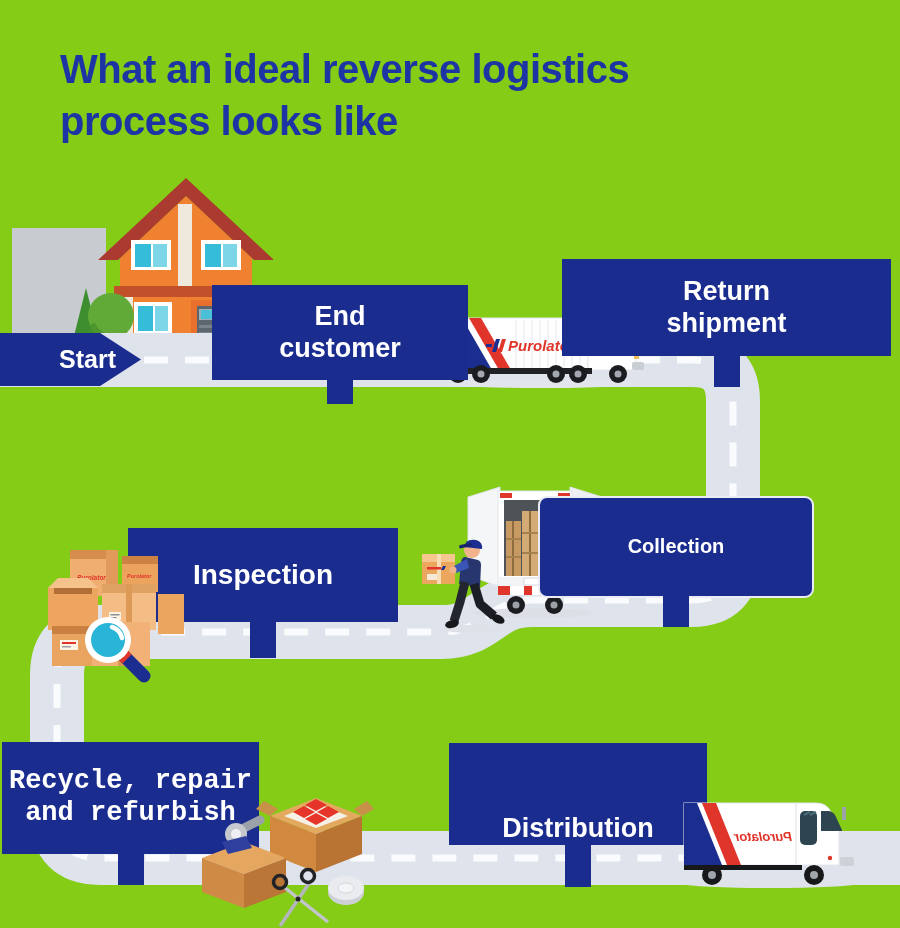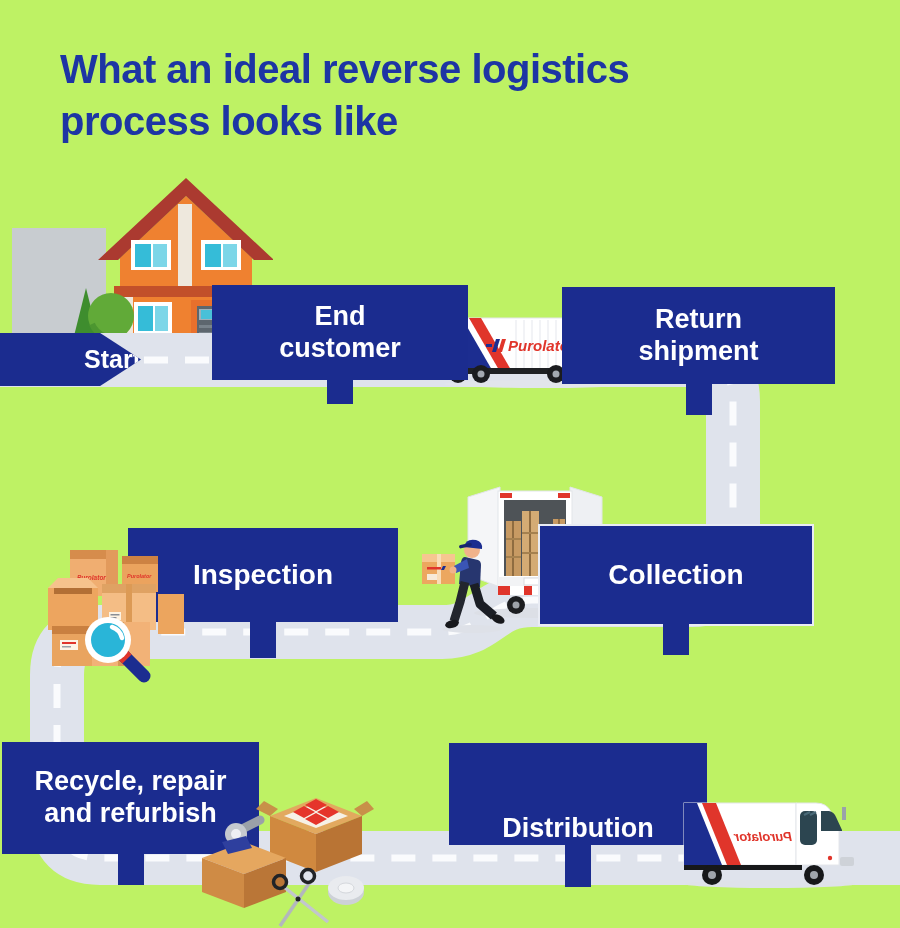--- a/index.html
+++ b/index.html
@@ -1,50 +1,50 @@
 <!DOCTYPE html>
 <html><head>
 <meta charset="utf-8">
 <style>
   html,body{margin:0;padding:0;background:#fff;}
   #stage{
     position:relative;width:900px;height:928px;overflow:hidden;
-    background:#bef264;font-family:"Liberation Sans",sans-serif;
+    background:#84cc16;font-family:"Liberation Sans",sans-serif;
   }
   #stage svg{position:absolute;display:block;}
   .title{
     position:absolute;left:60px;top:44px;width:730px;margin:0;
     font-size:40px;font-weight:700;line-height:1.29;letter-spacing:-.5px;
     color:#1d35a4;white-space:pre-line;z-index:3;
   }
   .sign{
     position:absolute;background:#1b2c8f;color:#fff;z-index:6;
     display:flex;align-items:center;justify-content:center;text-align:center;
     font-weight:700;line-height:1.18;white-space:pre-line;
   }
   .sign .post{
     position:absolute;top:100%;left:50%;transform:translateX(-50%);
     width:26px;background:#1b2c8f;
   }
   .sign-end{left:212px;top:268px;width:256px;height:95px;font-size:27px;margin-top:17px;}
   .sign-end .post{height:24px;}
-  .sign-return{left:562px;top:259px;width:273px;height:97px;font-size:27px;margin-top:28px;}
+  .sign-return{left:562px;top:259px;width:329px;height:97px;font-size:27px;}
   .sign-return .post{height:31px;}
-  .sign-collection{left:540px;top:526px;width:272px;height:98px;font-size:28px;box-shadow:0 0 0 2px #e9ecf4;}
+  .sign-collection{left:540px;top:498px;width:272px;height:98px;font-size:20px;box-shadow:0 0 0 2px #e9ecf4;border-radius:7px;}
   .sign-collection .post{height:31px;}
   .sign-inspection{left:128px;top:528px;width:270px;height:94px;font-size:28px;text-align:center;}
   .sign-inspection .post{height:36px;}
-  .sign-recycle{left:2px;top:742px;width:257px;height:112px;font-size:27px;}
+  .sign-recycle{left:2px;top:742px;width:257px;height:112px;font-size:27px;font-family:Liberation Mono, monospace;}
   .sign-recycle .post{height:31px;}
   .sign-distribution{left:449px;top:743px;width:258px;height:102px;font-size:27px;align-items:flex-end;}
   .sign-distribution .post{height:42px;}
   .sign-start{
     left:0;top:333px;width:141px;height:53px;font-size:25px;
     clip-path:polygon(0 0,71% 0,100% 50%,71% 100%,0 100%);
-    justify-content:flex-end;padding-left:34px;box-sizing:border-box;
+    justify-content:center;padding-left:34px;box-sizing:border-box;
   }
   svg text{font-family:"Liberation Sans",sans-serif;}
   .wordmark{font-style:italic;font-weight:bold;}
 </style>
 </head>
 <body>
 
 <div id="stage">
 
   <h1 class="title">What an ideal reverse logistics

